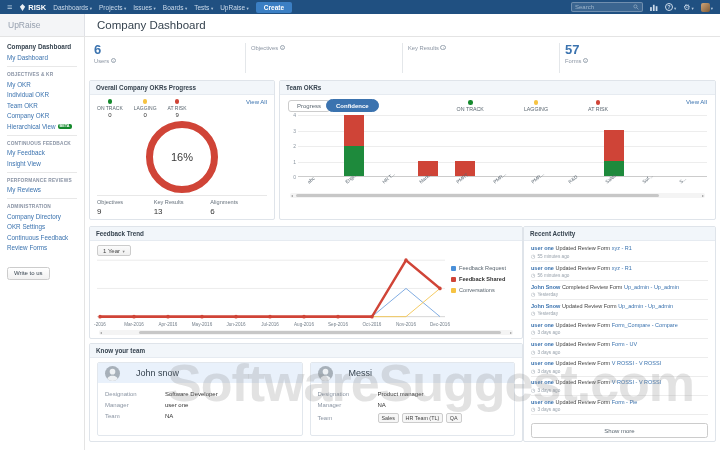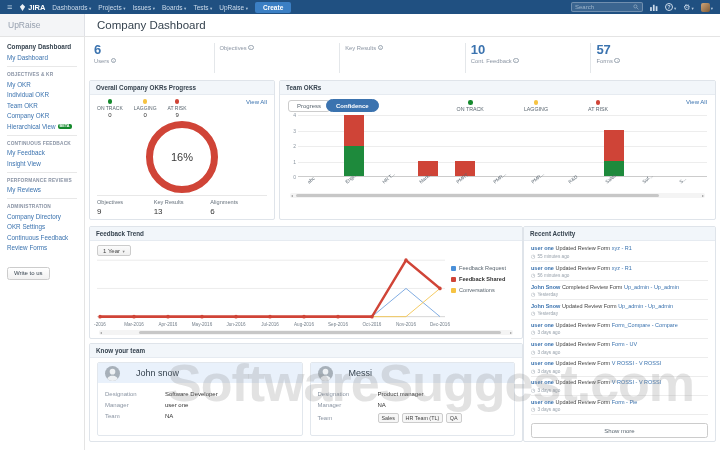--- a/index.html
+++ b/index.html
@@ -141,21 +141,21 @@
 </style>
 </head>
 <body>
 
 <div class="topbar">
   <span class="i-burger"></span>
   <span class="brand">
     <svg width="7" height="7" viewBox="0 0 16 16">
         <path d="M8 0l6 6-6 10L2 6z" fill="#fff" opacity=".92"></path>
       </svg>
-    <span>JIRA</span>
+    <span>RISK</span>
   </span>
   <div style="display:flex;gap:7px;" id="topmenus">
       <span class="navitem">
         <span>Dashboards</span>
         <span class="i-caret"></span>
       </span>
       <span class="navitem">
         <span>Projects</span>
         <span class="i-caret"></span>
       </span>
@@ -284,27 +284,20 @@
             <span class="i-info"></span>
           </div>
         </div>
         <div class="stat">
           <div class="statl">
             <span>Key Results</span>
             <span class="i-info"></span>
           </div>
         </div>
         <div class="stat">
-          <div class="statv">10</div>
-          <div class="statl">
-            <span>Cont. Feedback</span>
-            <span class="i-info"></span>
-          </div>
-        </div>
-        <div class="stat">
           <div class="statv">57</div>
           <div class="statl">
             <span>Forms</span>
             <span class="i-info"></span>
           </div>
         </div>
       </div>
 
     <div class="row1">
 

